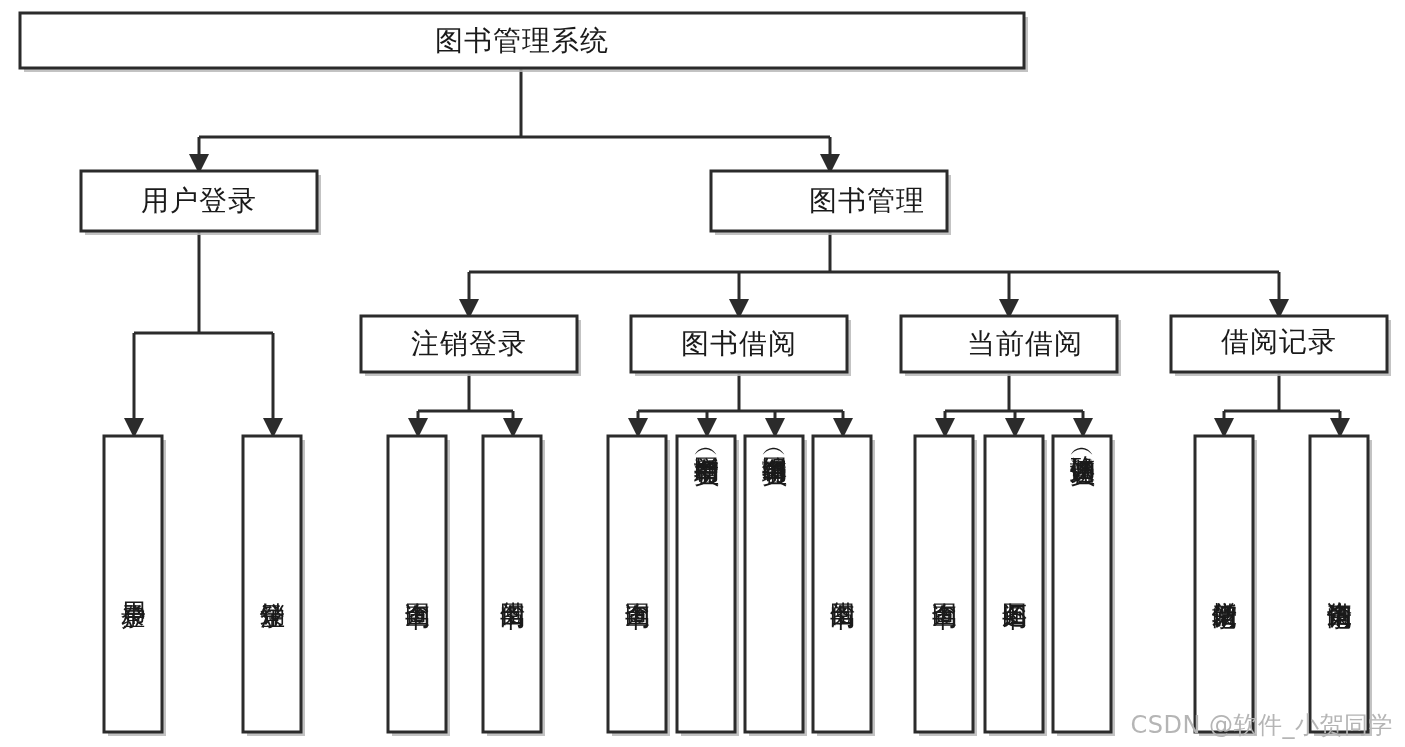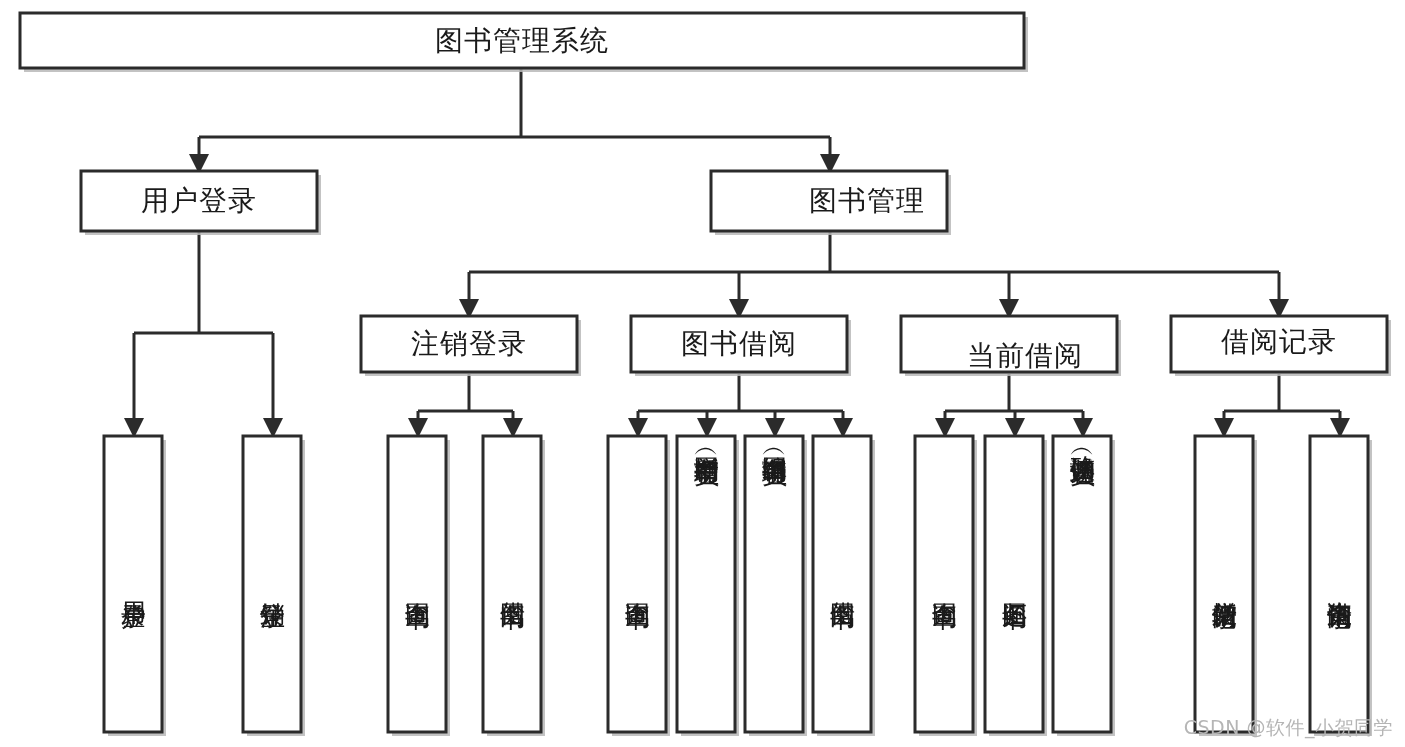--- a/index.html
+++ b/index.html
@@ -74,21 +74,21 @@
     font-size: 28px;
     color: #1a1a1a;
     white-space: nowrap;
     letter-spacing: 1px;
   }
   #watermark {
     position: absolute;
     right: 12px;
     bottom: 6px;
     font-family: "DejaVu Sans", "Liberation Sans", sans-serif;
-    font-size: 19px;
+    font-size: 24px;
     color: #b5b5b5;
     letter-spacing: 0.5px;
     white-space: nowrap;
   }
 </style>
 </head>
 <body>
 
 <div id="diagram-root">
 
@@ -248,21 +248,21 @@
   </div>
 
   <div class="h-label-wrap" style="left:361px; top:316px; width:216px; height:56px;">
     <span class="h-label">注销登录</span>
   </div>
 
   <div class="h-label-wrap" style="left:631px; top:316px; width:216px; height:56px;border-radius:28px;">
     <span class="h-label">图书借阅</span>
   </div>
 
-  <div class="h-label-wrap" style="left:901px; top:328px; width:248px; height:56px;">
+  <div class="h-label-wrap" style="left:901px; top:316px; width:248px; height:56px;">
     <span class="h-label">当前借阅</span>
   </div>
 
   <div class="h-label-wrap" style="left:1171px; top:316px; width:216px; height:52px;">
     <span class="h-label">借阅记录</span>
   </div>
 
   <div class="vert-label-wrap" style="left:104px; top:436px; width:58px; height:296px;">
     <span class="vert-label">用户登录</span>
   </div>

